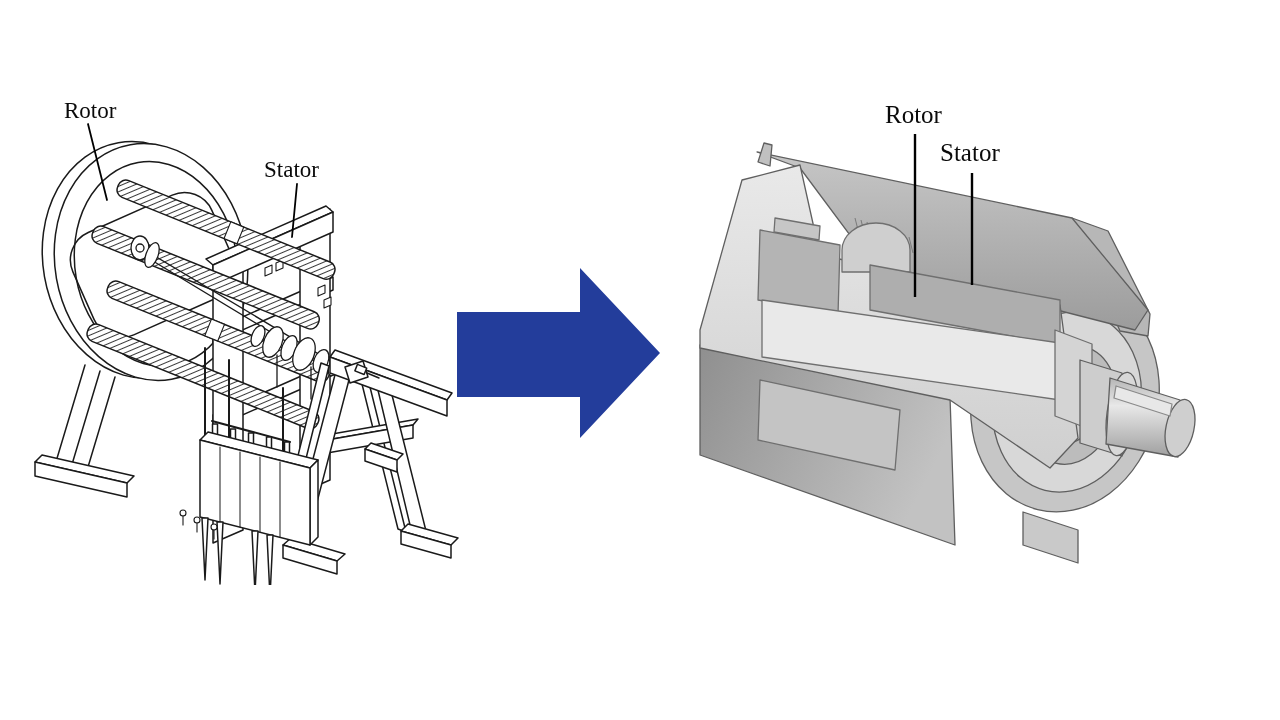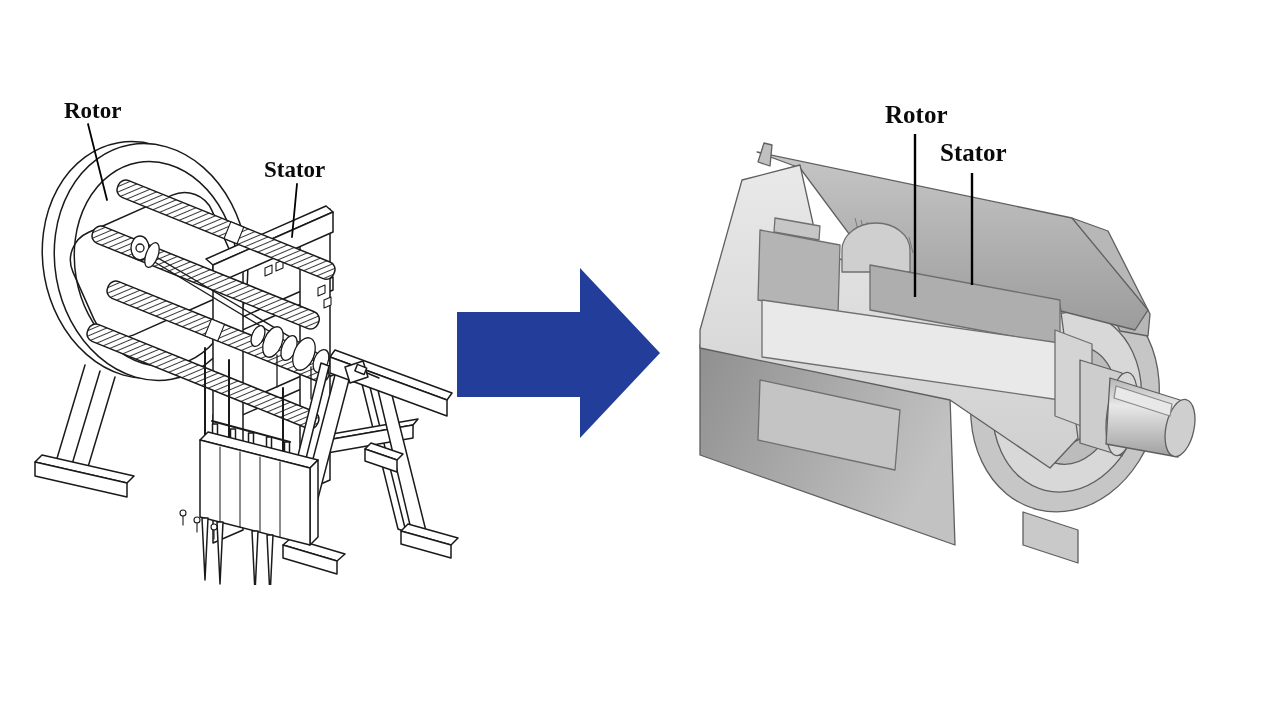--- a/index.html
+++ b/index.html
@@ -10,21 +10,20 @@
     overflow:hidden;
     font-family:"Liberation Serif","DejaVu Serif",serif;
   }
   .fig{position:absolute;}
   .label{
     position:absolute;
     color:#0a0a0a;
     font-family:"Liberation Serif","DejaVu Serif",serif;
     white-space:nowrap;
     line-height:1;
-    font-weight:bold;
   }
   .label.small{font-size:23px;}
   .label.big{font-size:25px;}
   svg{display:block;}
 </style>
 </head>
 <body>
 
 <div class="canvas">
 

